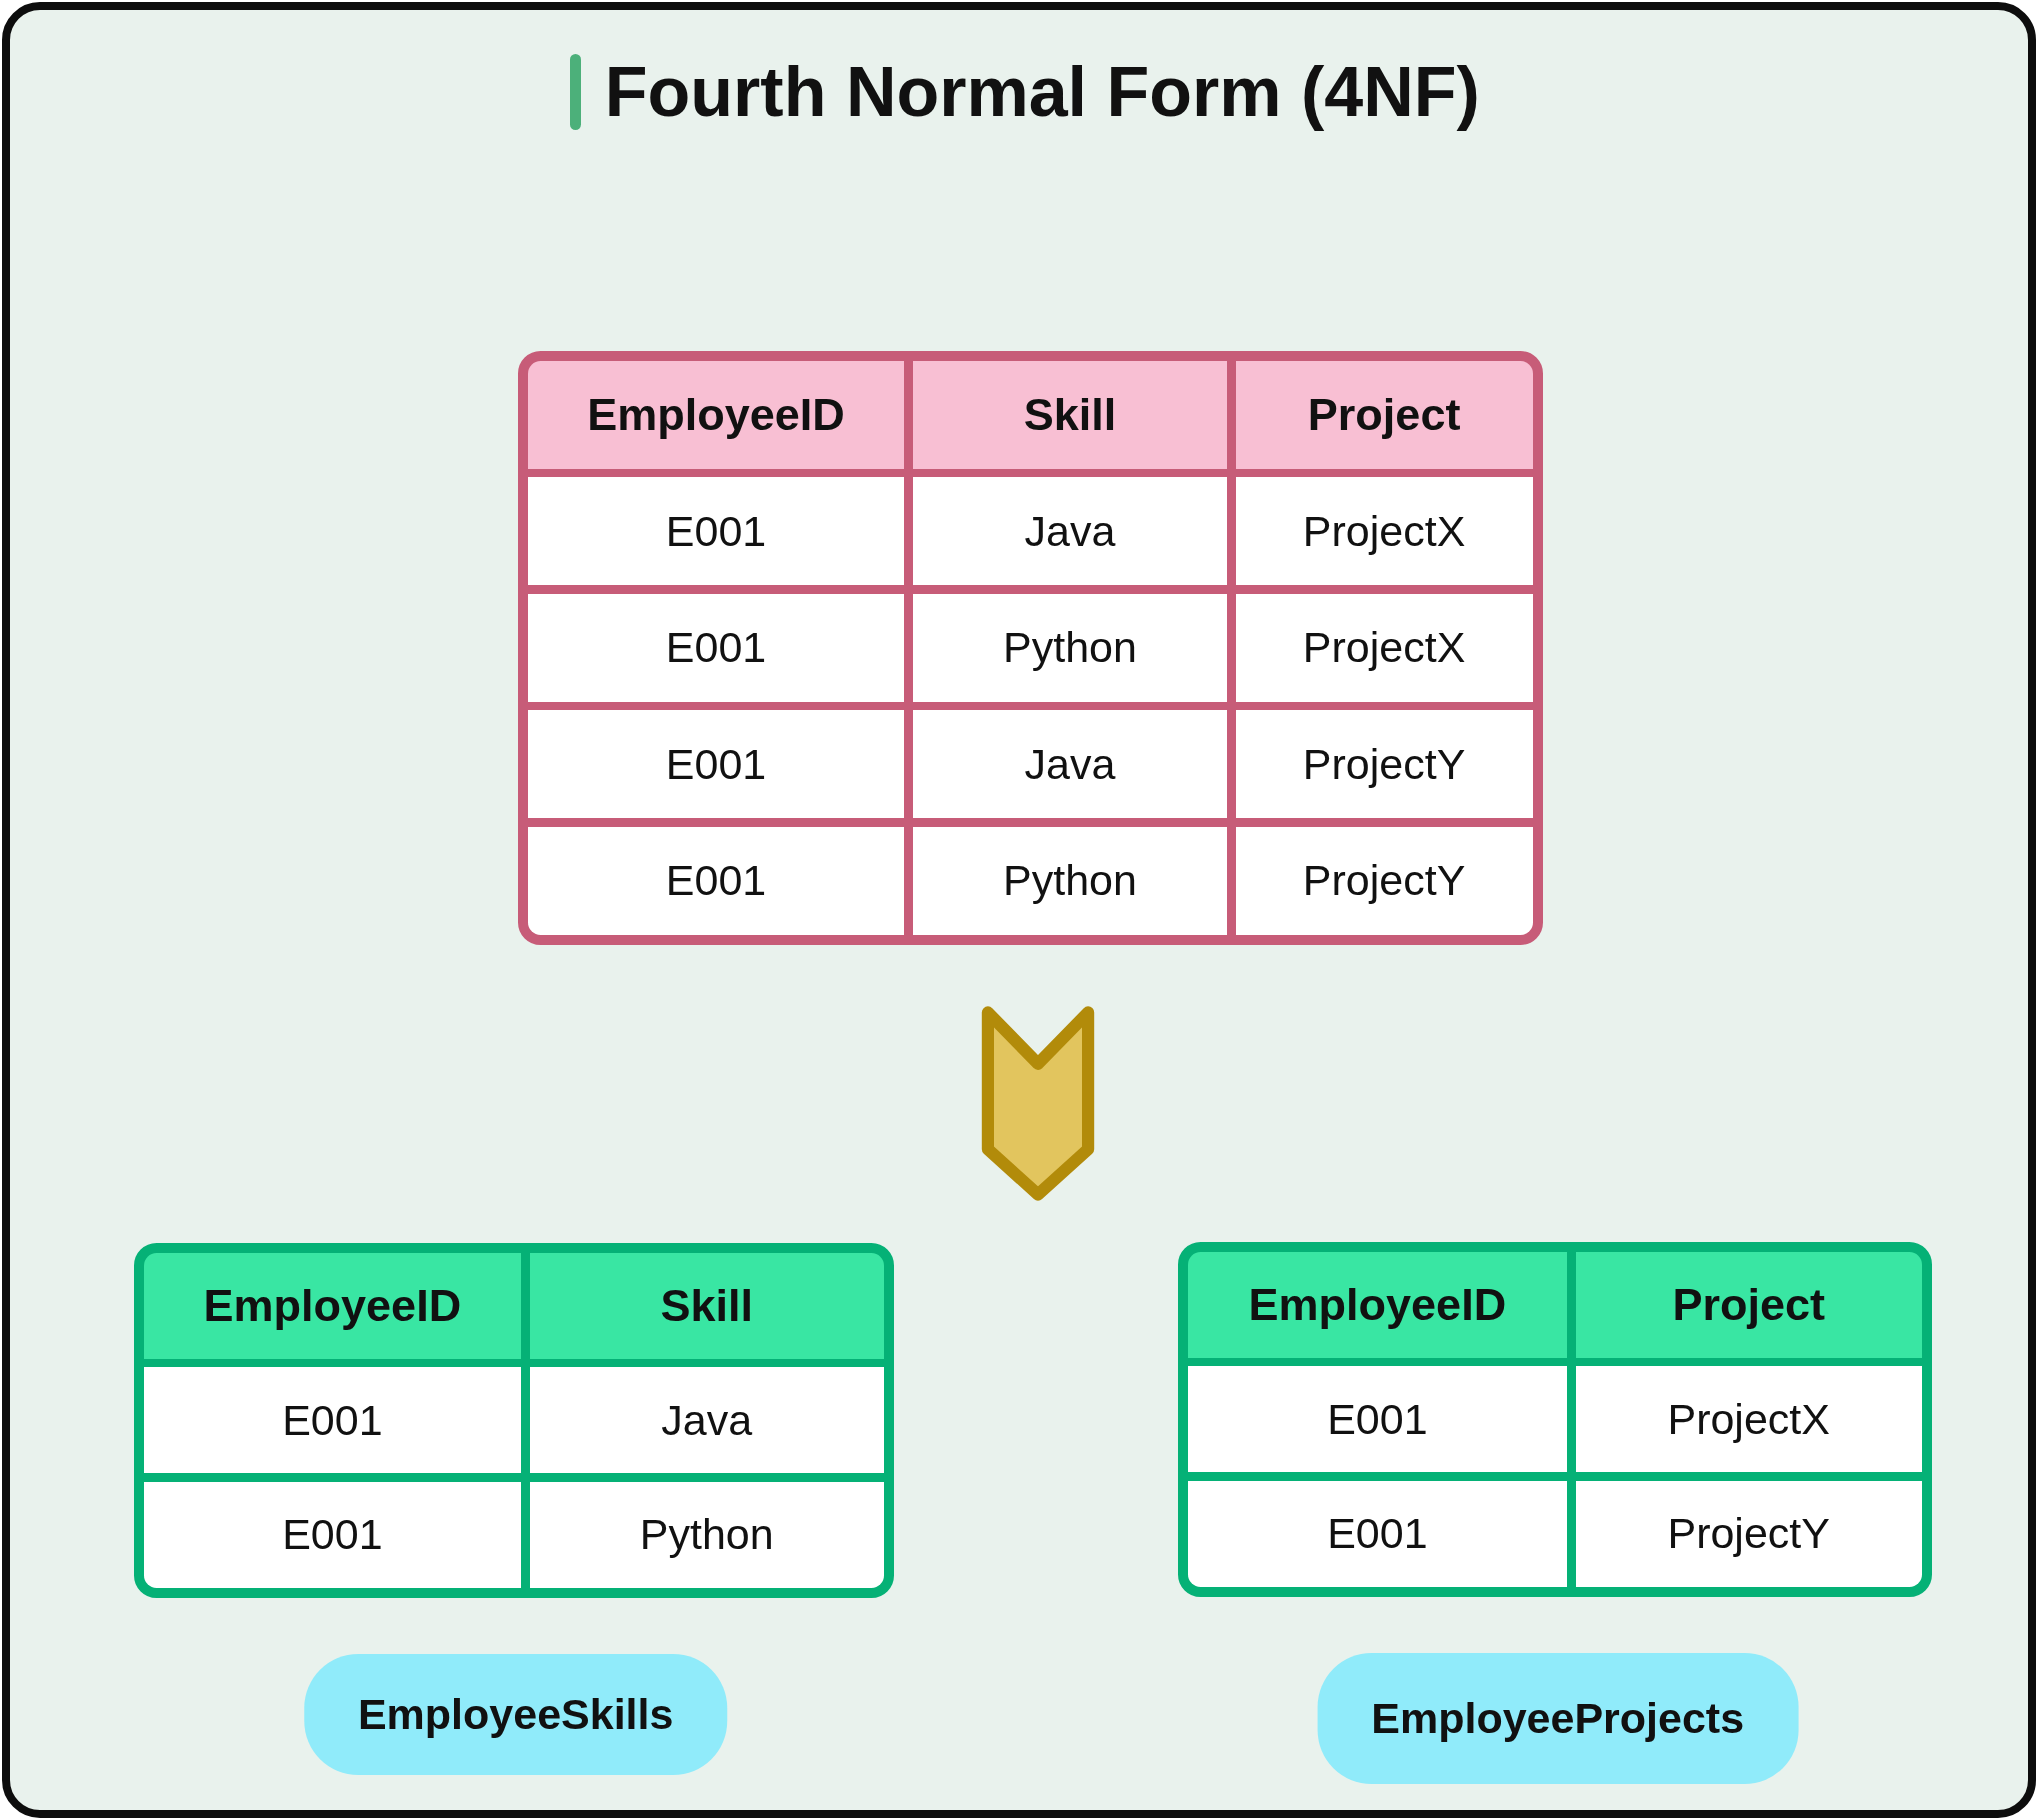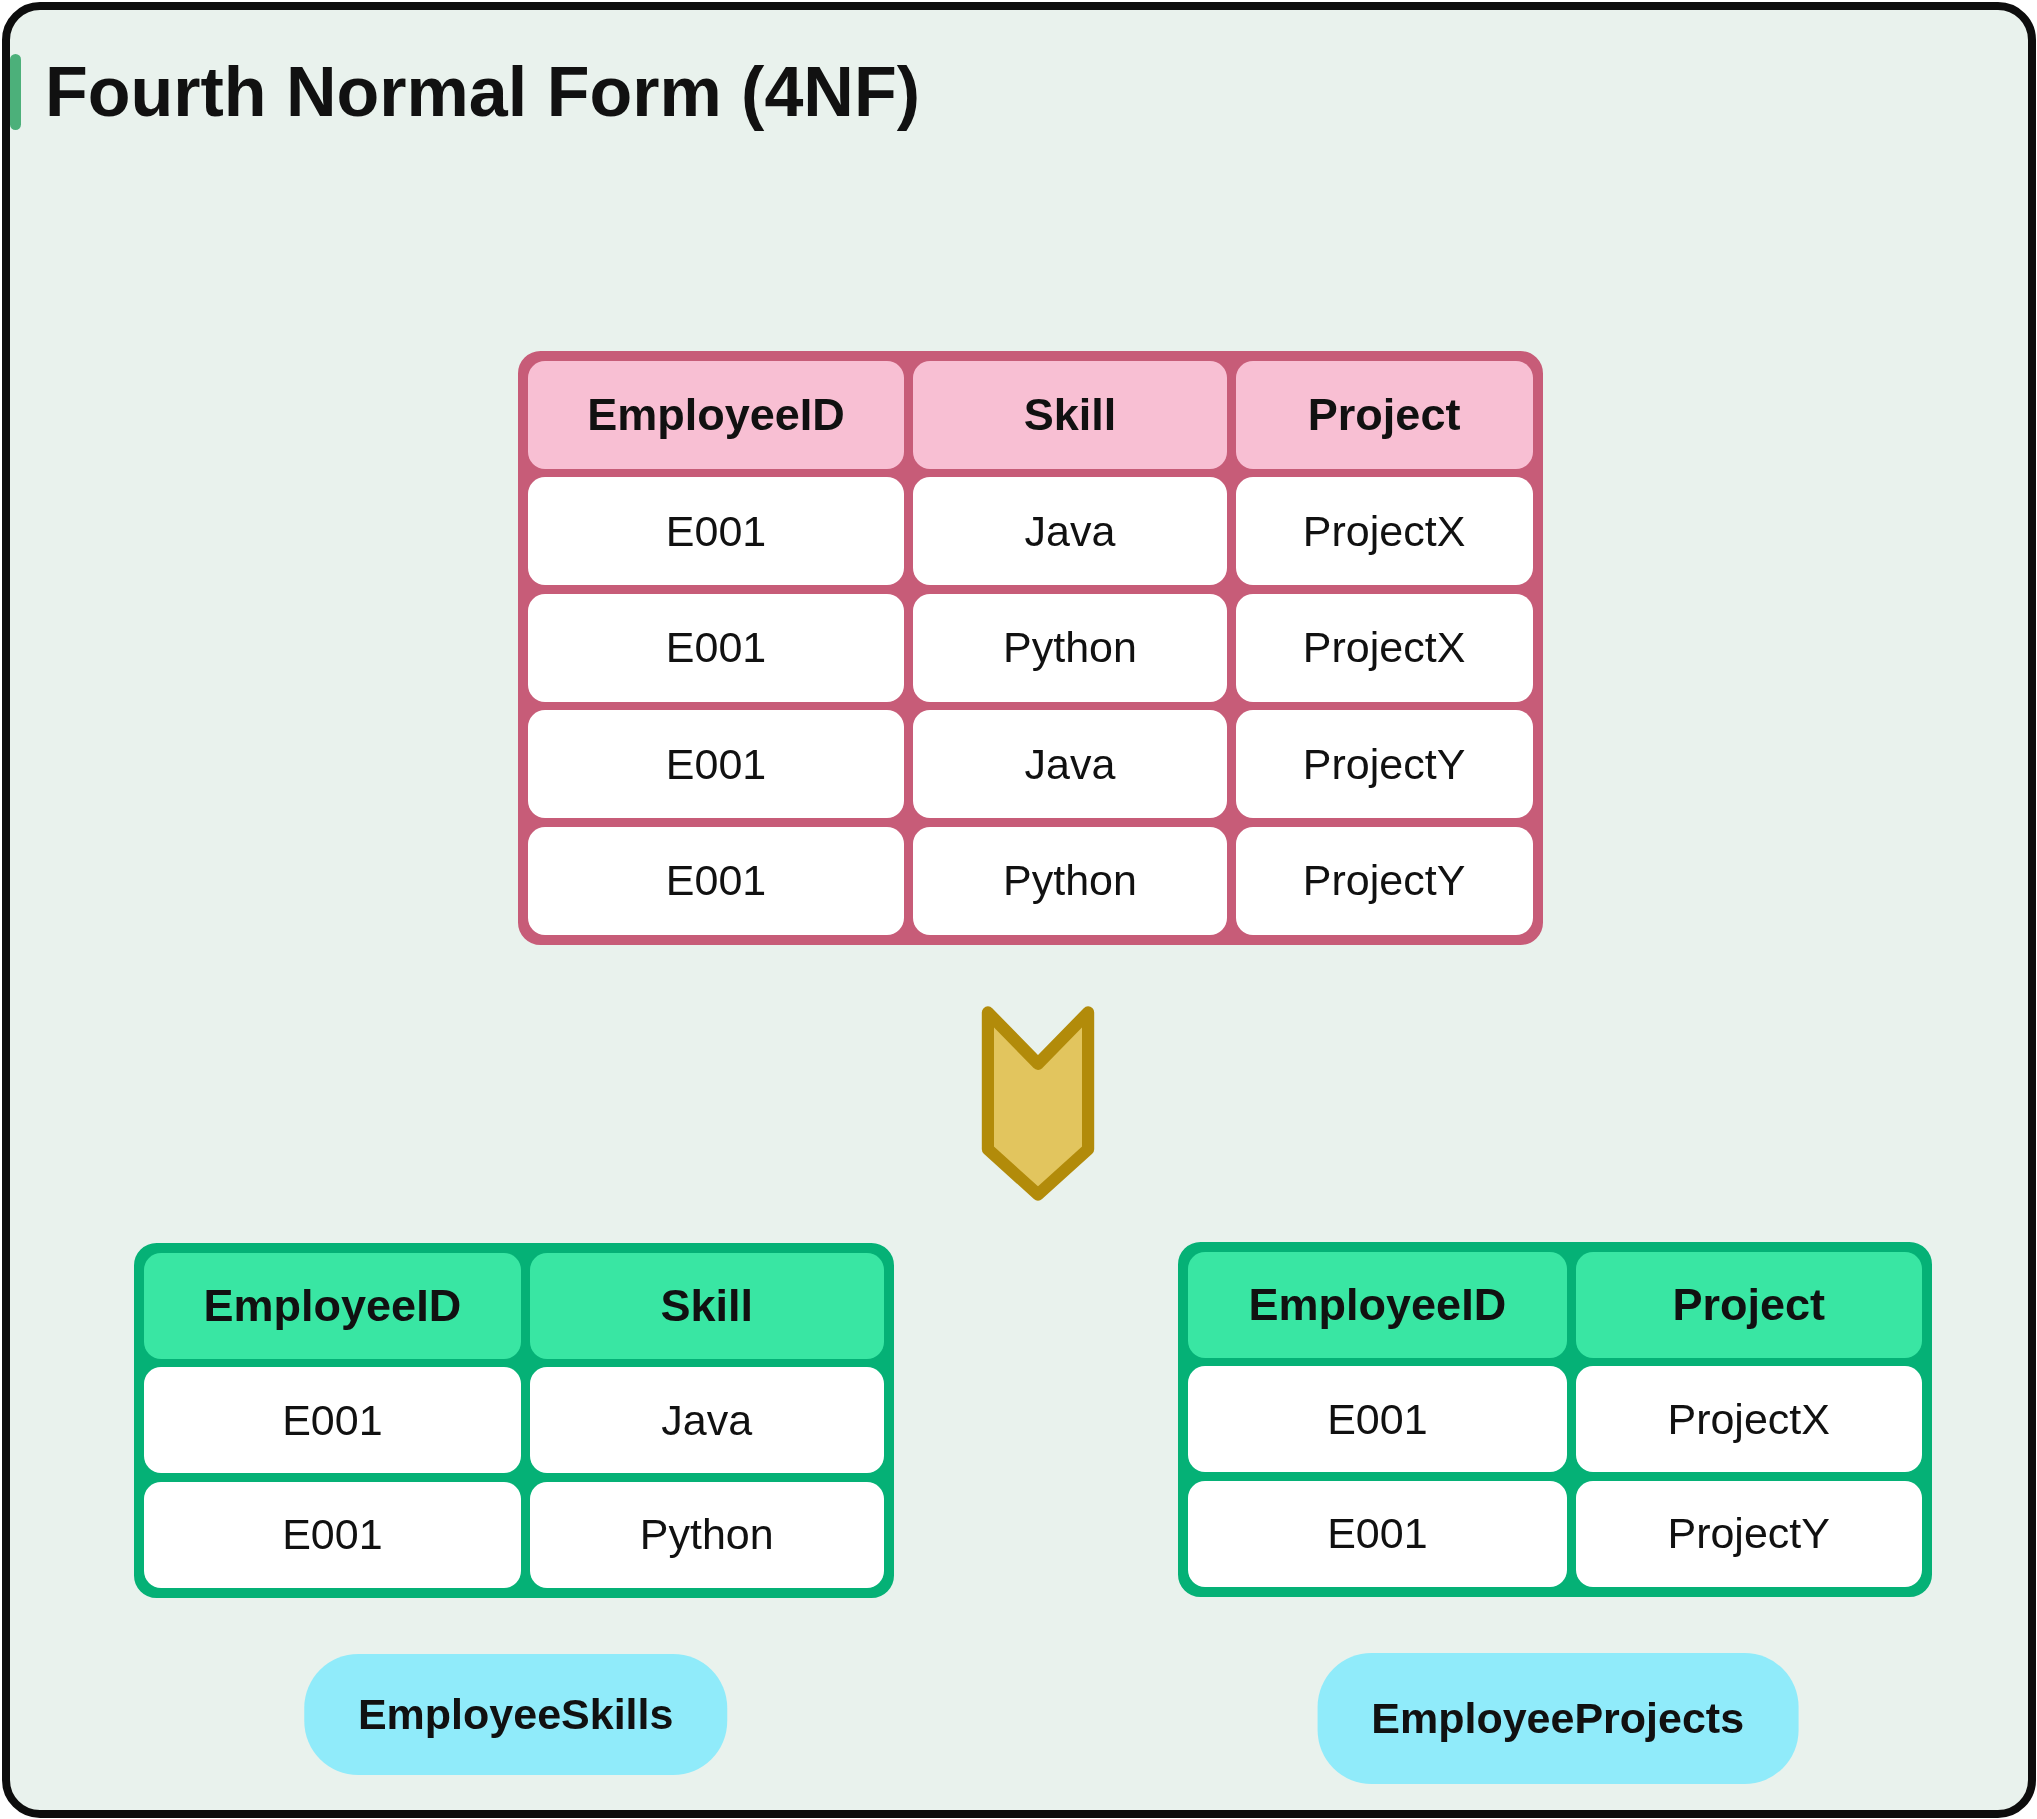--- a/index.html
+++ b/index.html
@@ -27,21 +27,21 @@
   .canvas{
     position:absolute;left:1.7px;top:1.7px;
     width:2034px;height:1816px;
     background:var(--canvas_bg);
     border:8.7px solid var(--canvas_border);
     border-radius:38px;
   }
   
   .title-row{
     position:absolute;top:42px;left:0;right:0;
-    display:flex;align-items:center;gap:24px;
+    display:flex;justify-content:center;align-items:center;gap:24px;padding-left:12px;
   }
   .accent-bar{
     width:11.3px;height:76px;border-radius:6px;
     background:var(--title_accent);
     flex:0 0 auto;
   }
   .page-title{
     font-size:70px;font-weight:bold;letter-spacing:0;
     color:var(--text);
   }
@@ -69,21 +69,20 @@
   
   .dtable{
     position:absolute;
     display:grid;
     overflow:hidden;
   }
   .dtable .cell{
     display:flex;align-items:center;justify-content:center;
     background:var(--cell_bg);
     font-size:43px;
-    border-radius:17px;
   }
   .dtable .th{font-weight:bold;font-size:45px;}
   .table-pink{
     left:508px;top:341px;width:1025px;height:594px;
     border:10.4px solid var(--pink_border);
     background:var(--pink_border);
     border-radius:22.6px;
     gap:8.7px;
     grid-template-columns:450fr 375fr 355fr;
     grid-template-rows:repeat(5,1fr);

